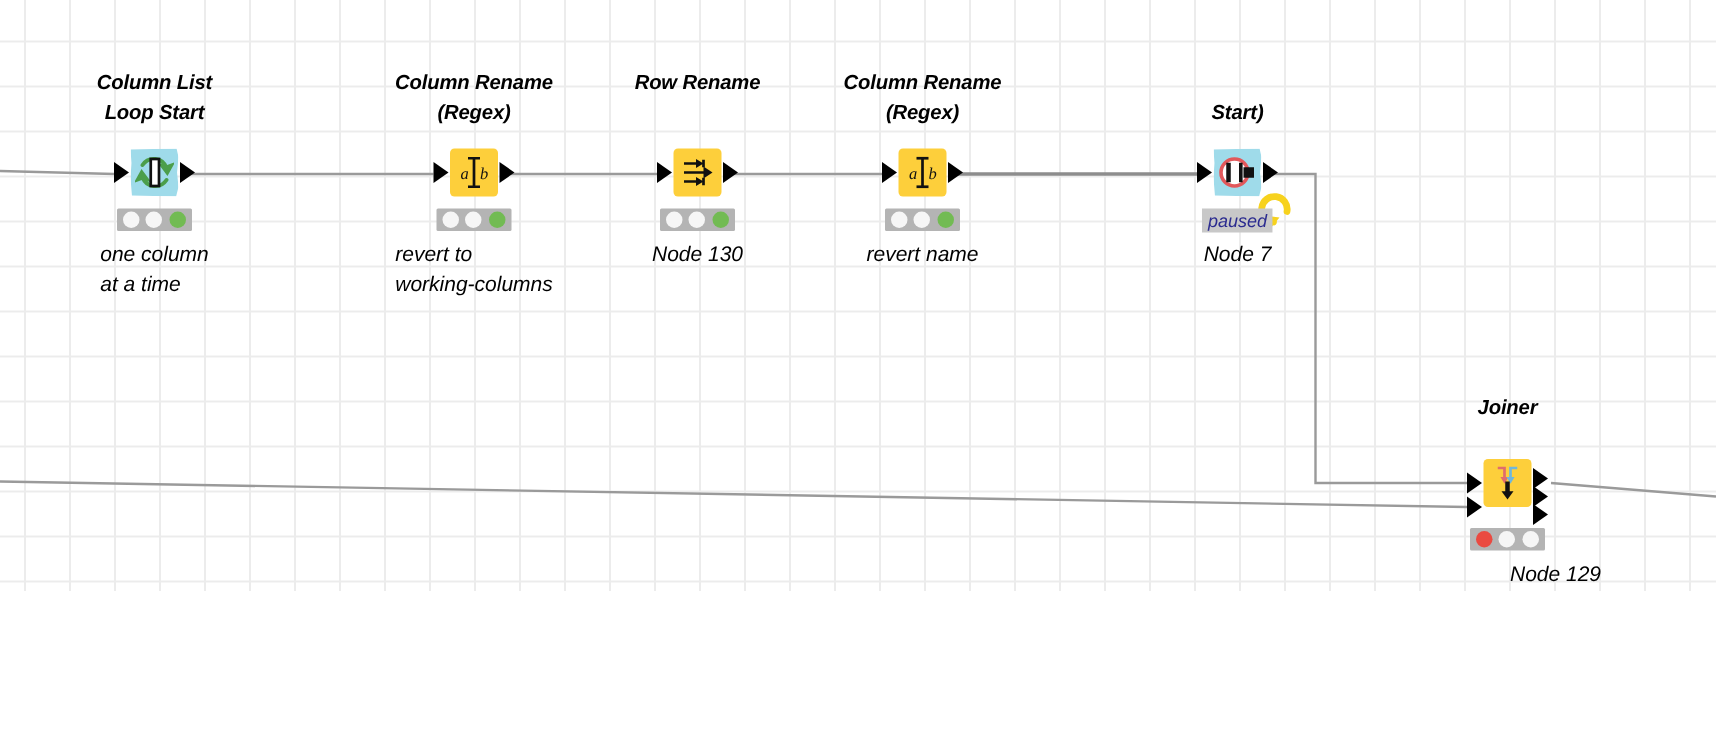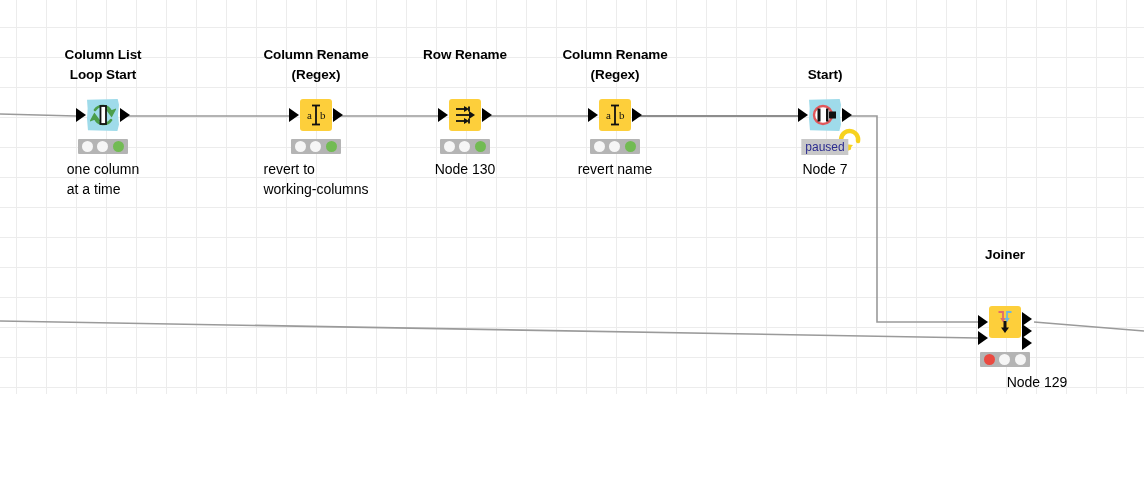--- a/index.html
+++ b/index.html
@@ -12,20 +12,21 @@
     width: 1144px;
     height: 394px;
     overflow: hidden;
     background-color: #ffffff;
     background-image:
       linear-gradient(to right, #ececec 1.5px, transparent 1.5px),
       linear-gradient(to bottom, #ececec 1.5px, transparent 1.5px);
     background-size: 30px 30px;
     background-position: 16px 387px;
     font-family: "Liberation Sans", sans-serif;
+    font-style: italic;
   }
   .edges {
     position: absolute;
     left: 0; top: 0;
     width: 1144px; height: 490px;
     pointer-events: none;
   }
   .node {
     position: absolute;
     width: 0; height: 0;
@@ -286,21 +287,21 @@
         <polygon points="8,18 16,19 11,25" fill="#f7d21e"></polygon>
       </svg>
     </div>
     <div class="badge-paused">paused</div>
     <div class="node-label">
       <div>Node 7</div>
     </div>
   </div>
 
   <div class="node" style="left:1005px; top:322px;">
-    <div class="node-title" style="bottom:57px;">
+    <div class="node-title" style="bottom:40px;">
       <div>Joiner</div>
     </div>
     <div class="port in" style="top:-7px;"></div>
     <div class="port in" style="top:9px;"></div>
     <div class="port out" style="top:-10px;"></div>
     <div class="port out" style="top:2px;"></div>
     <div class="port out" style="top:14px;"></div>
     <div class="node-body yellow"></div>
     <div class="icon-wrap">
       <svg width="26" height="26" viewBox="0 0 26 26">

